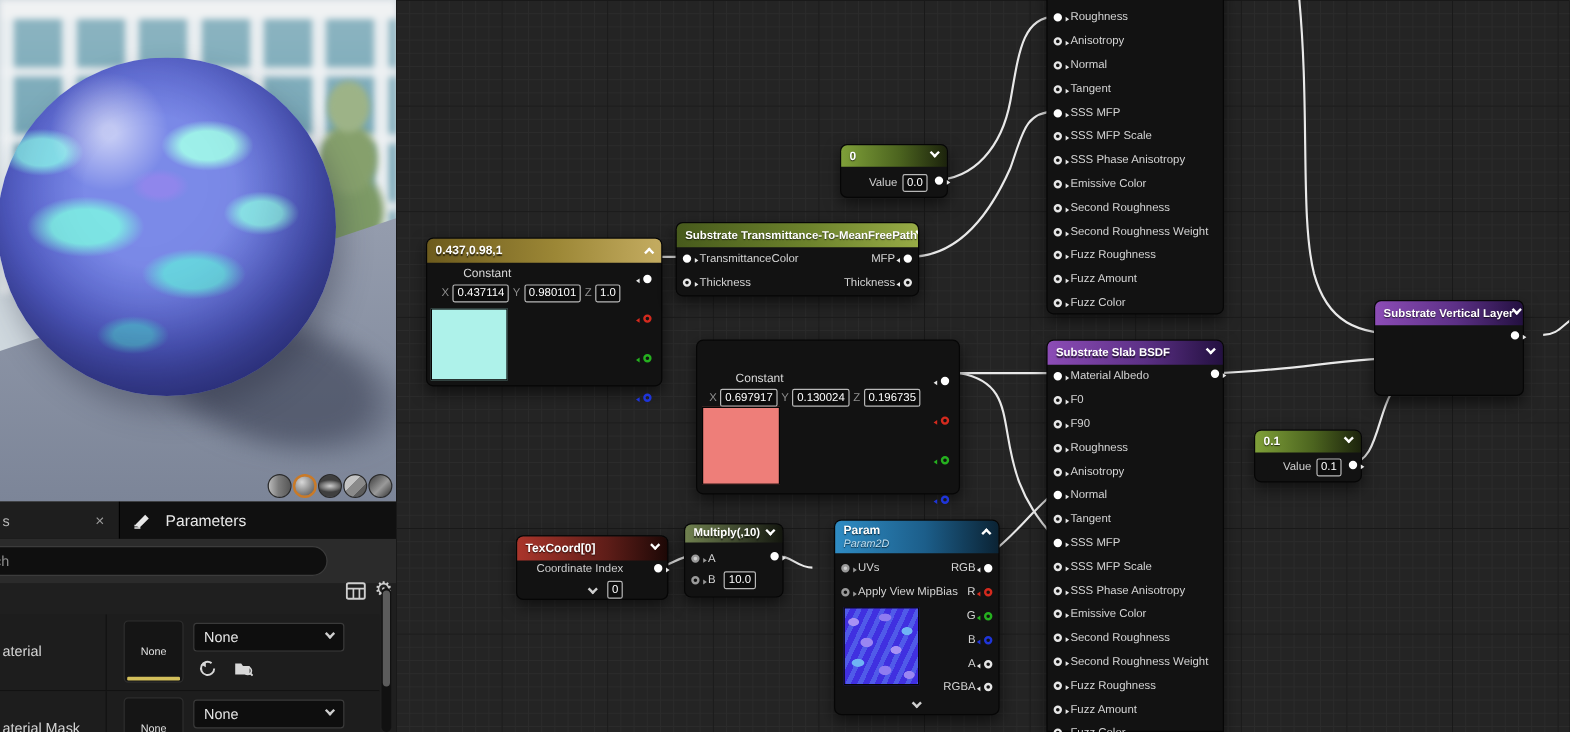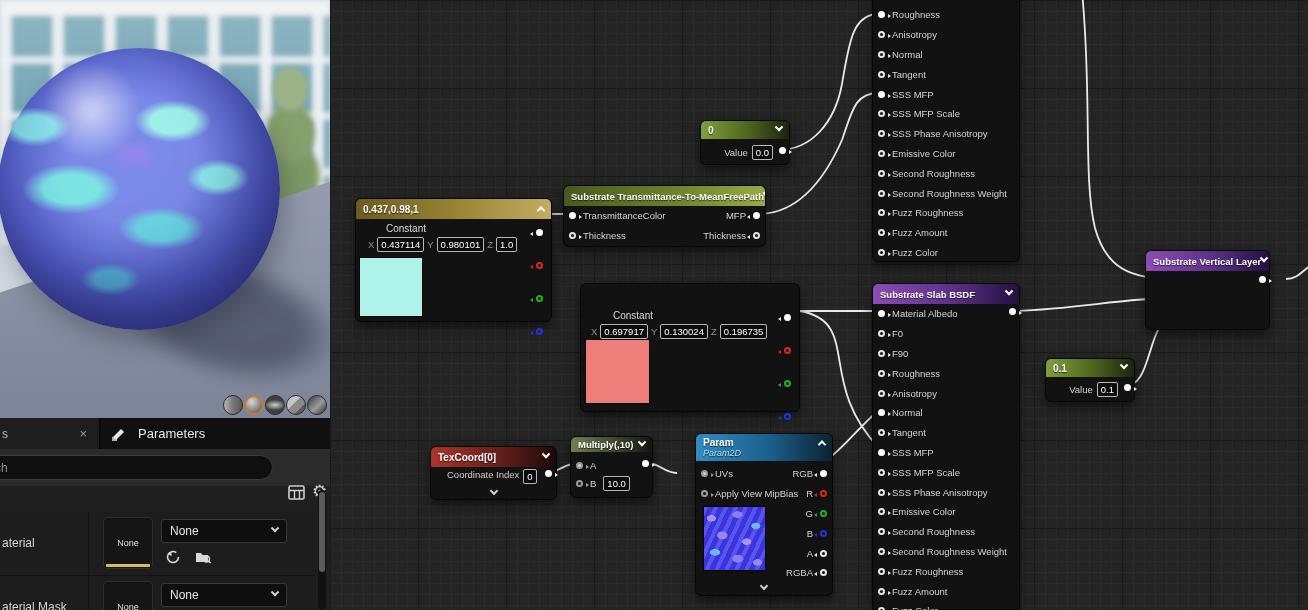--- a/index.html
+++ b/index.html
@@ -477,21 +477,21 @@
         <span class="vbox">0.1</span>
       </div>
       <span class="pin on" style="position:absolute; right:3px; top:25px;"></span>
     </div>
 
     <div class="node" style="left:100px; top:446px; width:127px; height:54px;">
       <div class="nhdr hdr-red">
         <span>TexCoord[0]</span>
         <span class="chev down"></span>
       </div>
-      <div style="position:absolute; left:16px; top:22px; display:flex; align-items:flex-start; gap:4px;">
+      <div style="position:absolute; left:16px; top:22px; display:flex; align-items:flex-end; gap:4px;flex-direction:column;">
         <span class="axis" style="color:#cfcfcf;">Coordinate Index</span>
         <span class="vbox">0</span>
       </div>
       <span class="pin on" style="position:absolute; right:4px; top:23px;"></span>
       <span class="bchev" style="bottom:5px;"></span>
     </div>
 
     <div class="node" style="left:240px; top:436px; width:83px; height:62px;">
       <div class="nhdr hdr-mult" style="height:15px; font-size:9.5px;">
         <span>Multiply(,10)</span>

